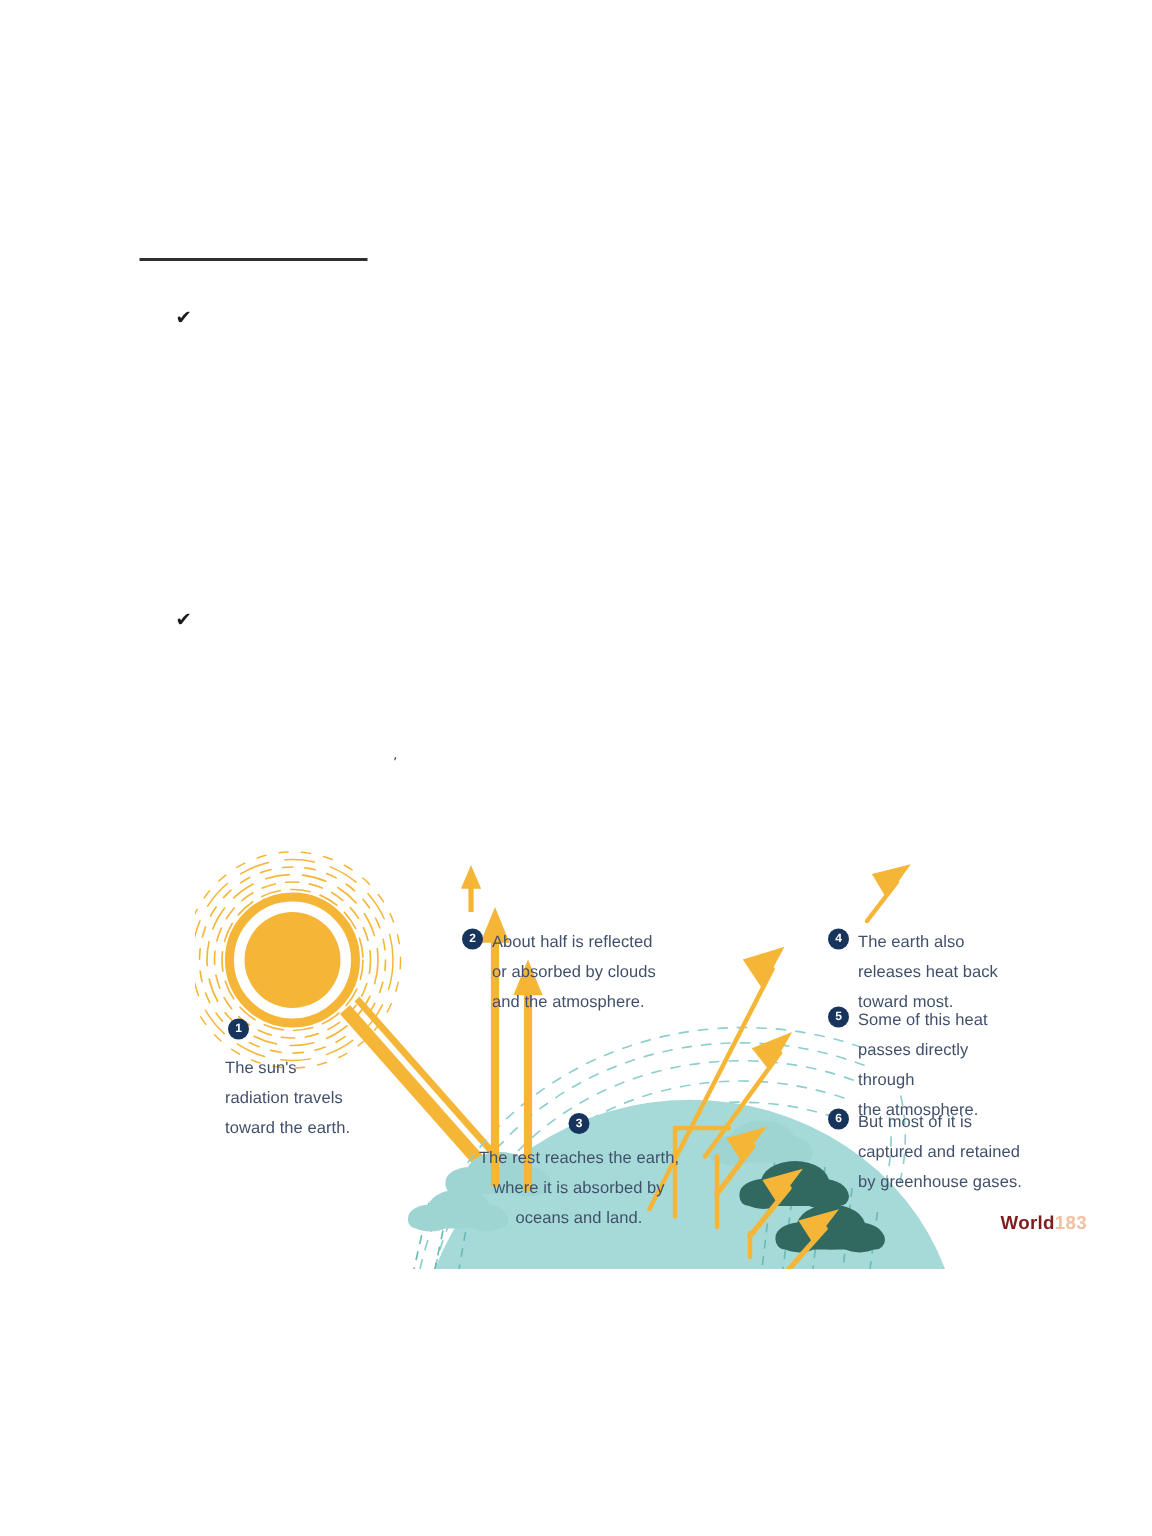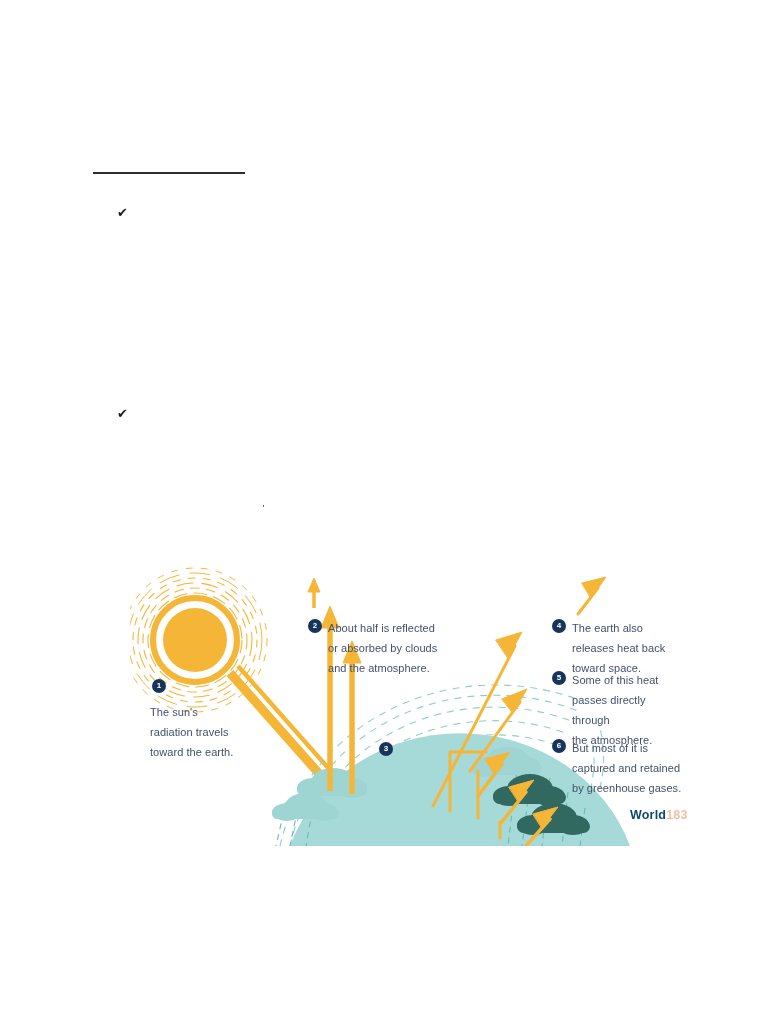--- a/index.html
+++ b/index.html
@@ -110,21 +110,21 @@
   .callout-6 { left: 422px; top: 182px; width: 130px; }
 
   .logo {
     position: absolute;
     left: 500px;
     top: 252px;
     font-size: 12.5px;
     font-weight: bold;
     letter-spacing: 0.2px;
   }
-  .logo .logo-world { color: #0c4a6e; }
+  .logo .logo-world { color: #7f1d1d; margin-left: 37px; }
   .logo .logo-101   { color: #f3c0a2; }
 </style>
 </head>
 <body>
 
 <div class="page-rule"></div>
 <span class="check-mark check-1">✔</span>
 <span class="check-mark check-2">✔</span>
 <span class="tiny-mark">’</span>
 
@@ -261,27 +261,30 @@
 
   <div class="callout callout-2">
     <div class="badge">2</div>
     <div class="callout-text">About half is reflected
 or absorbed by clouds
 and the atmosphere.</div>
   </div>
 
   <div class="callout callout-3">
     <div class="badge">3</div>
+    <div class="callout-text">The rest reaches the earth,
+where it is absorbed by
+oceans and land.</div>
   </div>
 
   <div class="callout callout-4">
     <div class="badge">4</div>
     <div class="callout-text">The earth also
 releases heat back
-toward space.</div>
+toward most.</div>
   </div>
 
   <div class="callout callout-5">
     <div class="badge">5</div>
     <div class="callout-text">Some of this heat
 passes directly through
 the atmosphere.</div>
   </div>
 
   <div class="callout callout-6">

